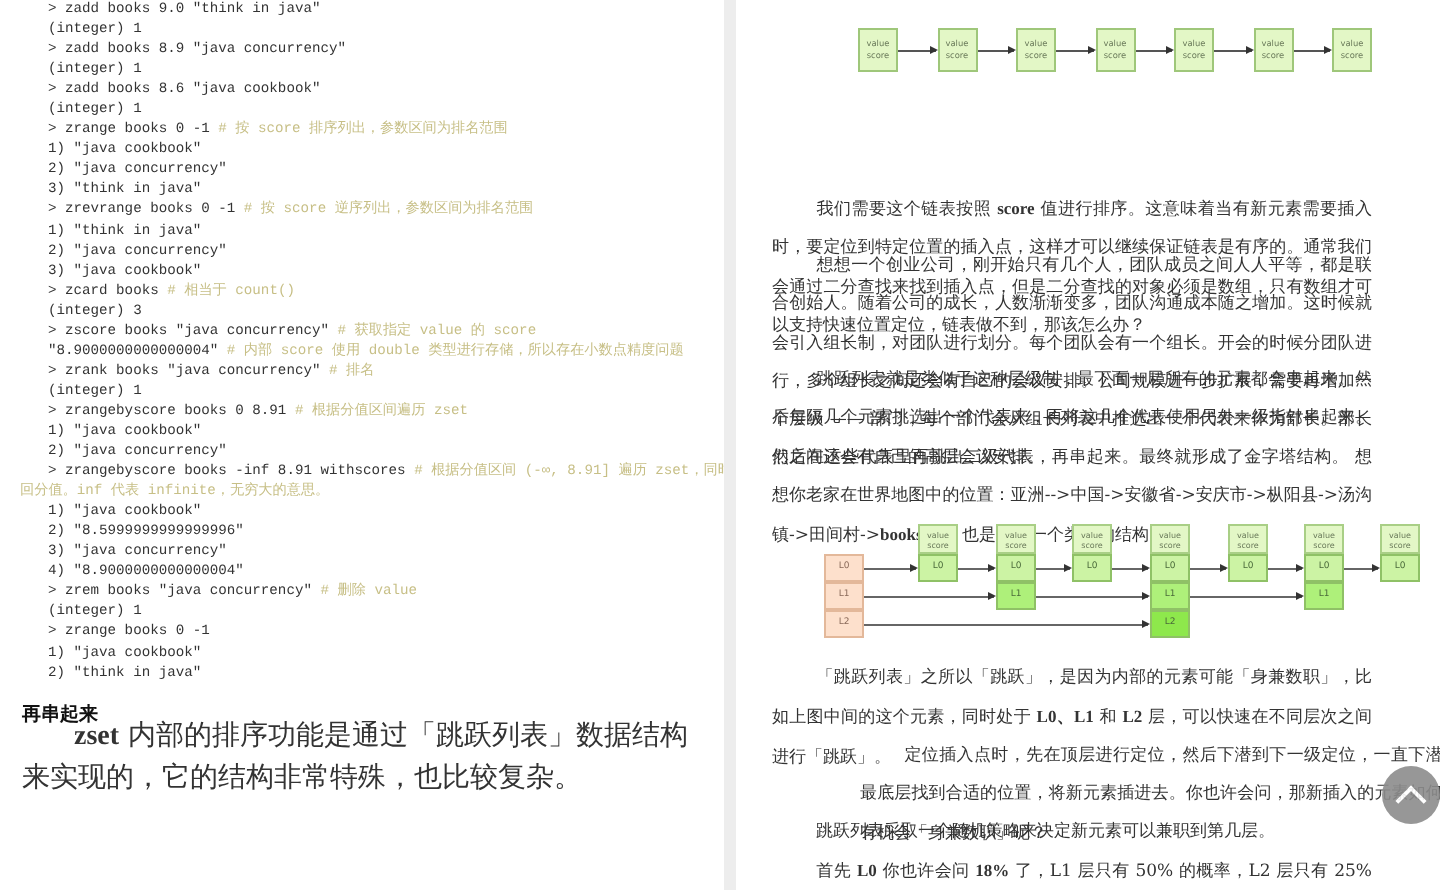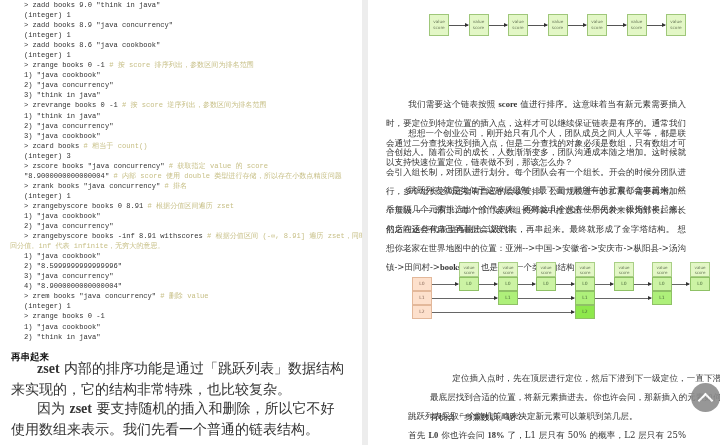--- a/index.html
+++ b/index.html
@@ -46,23 +46,20 @@
   .scroll-top::after { content: ""; position: absolute; left: 9px; top: 12px; width: 9px; height: 9px; border-left: 2px solid #fff; border-top: 2px solid #fff; transform: rotate(45deg); }
 </style>
 </head>
 <body>
 
 <div class="page page-left">
   <div class="code" id="code-block"><div class="line"><span>&gt; zadd books 9.0 "think in java"</span><span class="cmt"></span></div><div class="line"><span>(integer) 1</span><span class="cmt"></span></div><div class="line"><span>&gt; zadd books 8.9 "java concurrency"</span><span class="cmt"></span></div><div class="line"><span>(integer) 1</span><span class="cmt"></span></div><div class="line"><span>&gt; zadd books 8.6 "java cookbook"</span><span class="cmt"></span></div><div class="line"><span>(integer) 1</span><span class="cmt"></span></div><div class="line"><span>&gt; zrange books 0 -1 </span><span class="cmt"># 按 score 排序列出，参数区间为排名范围</span></div><div class="line"><span>1) "java cookbook"</span><span class="cmt"></span></div><div class="line"><span>2) "java concurrency"</span><span class="cmt"></span></div><div class="line"><span>3) "think in java"</span><span class="cmt"></span></div><div class="line"><span>&gt; zrevrange books 0 -1 </span><span class="cmt"># 按 score 逆序列出，参数区间为排名范围</span></div><div class="line"><span>1) "think in java"</span><span class="cmt"></span></div><div class="line"><span>2) "java concurrency"</span><span class="cmt"></span></div><div class="line"><span>3) "java cookbook"</span><span class="cmt"></span></div><div class="line"><span>&gt; zcard books </span><span class="cmt"># 相当于 count()</span></div><div class="line"><span>(integer) 3</span><span class="cmt"></span></div><div class="line"><span>&gt; zscore books "java concurrency" </span><span class="cmt"># 获取指定 value 的 score</span></div><div class="line"><span>"8.9000000000000004" </span><span class="cmt"># 内部 score 使用 double 类型进行存储，所以存在小数点精度问题</span></div><div class="line"><span>&gt; zrank books "java concurrency" </span><span class="cmt"># 排名</span></div><div class="line"><span>(integer) 1</span><span class="cmt"></span></div><div class="line"><span>&gt; zrangebyscore books 0 8.91 </span><span class="cmt"># 根据分值区间遍历 zset</span></div><div class="line"><span>1) "java cookbook"</span><span class="cmt"></span></div><div class="line"><span>2) "java concurrency"</span><span class="cmt"></span></div><div class="line"><span>&gt; zrangebyscore books -inf 8.91 withscores </span><span class="cmt"># 根据分值区间 (-∞, 8.91] 遍历 zset，同时返</span></div><div class="line cont"><span></span><span class="cmt">回分值。inf 代表 infinite，无穷大的意思。</span></div><div class="line"><span>1) "java cookbook"</span><span class="cmt"></span></div><div class="line"><span>2) "8.5999999999999996"</span><span class="cmt"></span></div><div class="line"><span>3) "java concurrency"</span><span class="cmt"></span></div><div class="line"><span>4) "8.9000000000000004"</span><span class="cmt"></span></div><div class="line"><span>&gt; zrem books "java concurrency" </span><span class="cmt"># 删除 value</span></div><div class="line"><span>(integer) 1</span><span class="cmt"></span></div><div class="line"><span>&gt; zrange books 0 -1</span><span class="cmt"></span></div><div class="line"><span>1) "java cookbook"</span><span class="cmt"></span></div><div class="line"><span>2) "think in java"</span><span class="cmt"></span></div></div>
   <div class="section-title">再串起来</div>
   <div class="para" style="top:358px;">
     <span class="indent"></span><span></span><b>zset</b><span> 内部的排序功能是通过「跳跃列表」数据结构来实现的，它的结构非常特殊，也比较复杂。</span>
-  </div>
-  <div class="para" style="top:398px;">
-    <span class="indent"></span><span>因为 </span><b>zset</b><span> 要支持随机的插入和删除，所以它不好使用数组来表示。我们先看一个普通的链表结构。</span>
   </div>
 </div>
 
 <div class="divider"></div>
 
 <div class="page page-right" style="left:0;width:720px;background:transparent;">
   <div id="linked-list">
       <div class="ll-node" style="left: 429px;">
         <div>value</div>
         <div>score</div>
@@ -158,20 +155,23 @@
       <div class="sk-arrow" style="left: 595px; width: 56px; top: 298px;"></div>
       <div class="sk-lvl lvl1" style="left: 652px; top: 291px;">L1</div>
       <div class="sk-val" style="left: 690px;">
         <div>value</div>
         <div>score</div>
       </div>
       <div class="sk-arrow" style="left: 672px; width: 17px; top: 284px;"></div>
       <div class="sk-lvl lvl0" style="left: 690px; top: 277px;">L0</div>
     </div>
 
+  <div class="rpara" style="top:330px;">
+    <span class="indent"></span><span>「跳跃列表」之所以「跳跃」，是因为内部的元素可能「身兼数职」，比如上图中间的这个元素，同时处于 </span><b>L0、L1</b><span> 和 </span><b>L2</b><span> 层，可以快速在不同层次之间进行「跳跃」。</span>
+  </div>
   <div class="rpara" style="top:369px;margin-left:44px;">
     <span class="indent"></span><span>定位插入点时，先在顶层进行定位，然后下潜到下一级定位，一直下潜到最底层找到合适的位置，将新元素插进去。你也许会问，那新插入的元素如何才有机会「身兼数职」呢？</span>
   </div>
   <div class="rpara" style="top:407px;">
     <span class="indent"></span><span>跳跃列表采取一个随机策略来决定新元素可以兼职到第几层。</span>
   </div>
   <div class="rpara" style="top:426px;">
     <span class="indent"></span><span>首先 </span><b>L0</b><span> 你也许会问 </span><b>18%</b><span> 了，L1 层只有 50% 的概率，L2 层只有 25% 的概率，L3 层只有 12.5% 的概率，一直随机到最顶层 L31 层。绝大多数元素都过不了几层，只有极少</span>
   </div>
 </div>

